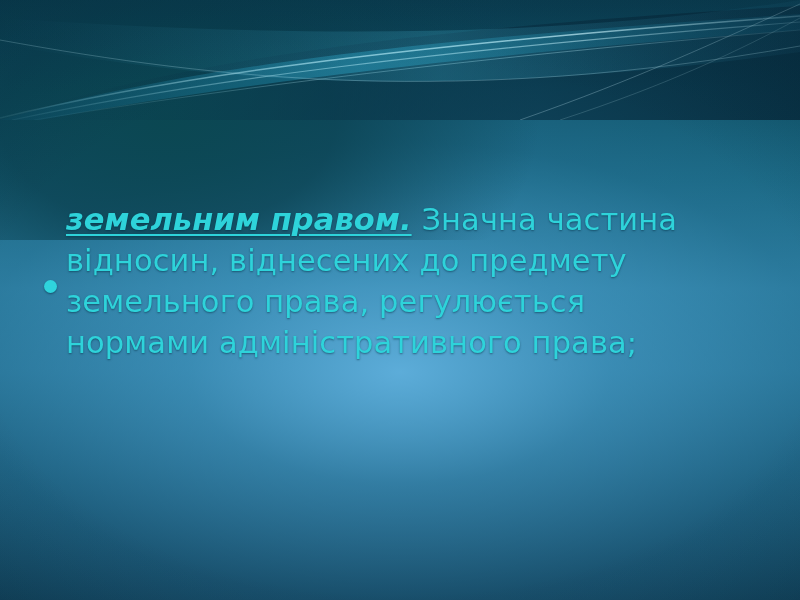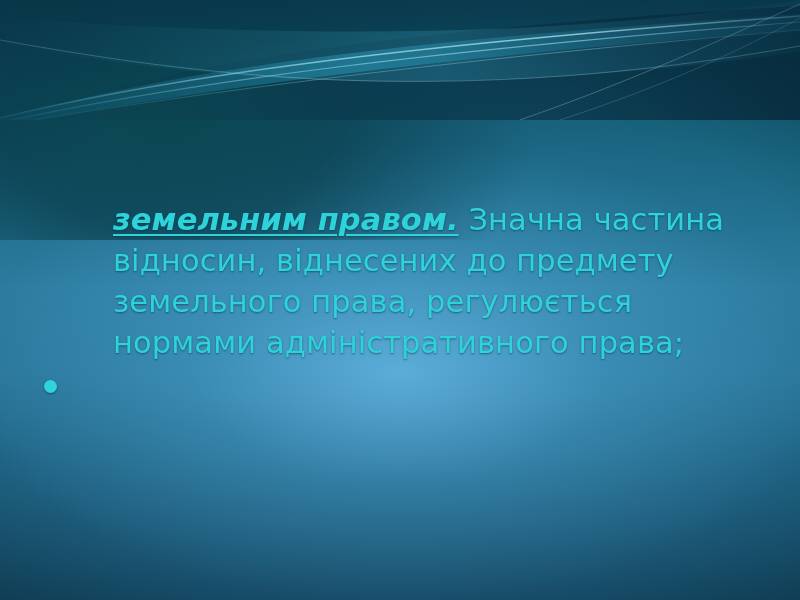--- a/index.html
+++ b/index.html
@@ -79,22 +79,21 @@
   
   .body-block {
     position: absolute;
     left: 44px;
     top: 168px;
     width: 690px;
   }
 
   .bullet-row {
     display: flex;
-    align-items: flex-end;
-    gap: 47px;
+    align-items: center;
   }
 
   .bullet-dot {
     flex: 0 0 auto;
     width: 13px;
     height: 13px;
     border-radius: 50%;
     background: #2fd4dd;
     margin-top: 12px;
     margin-right: 9px;

